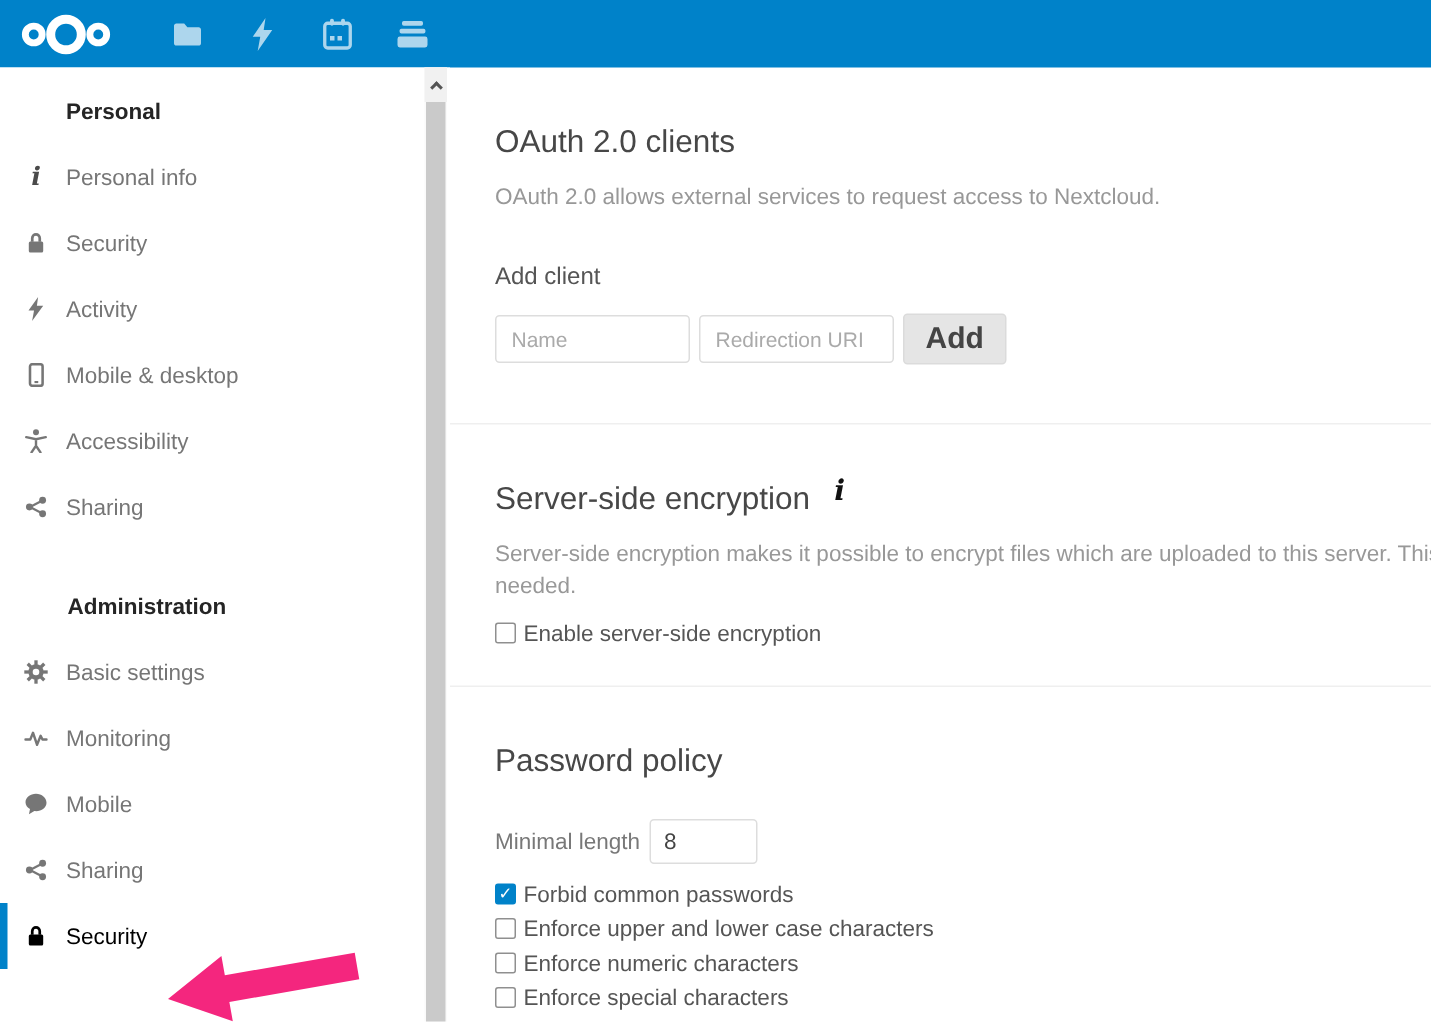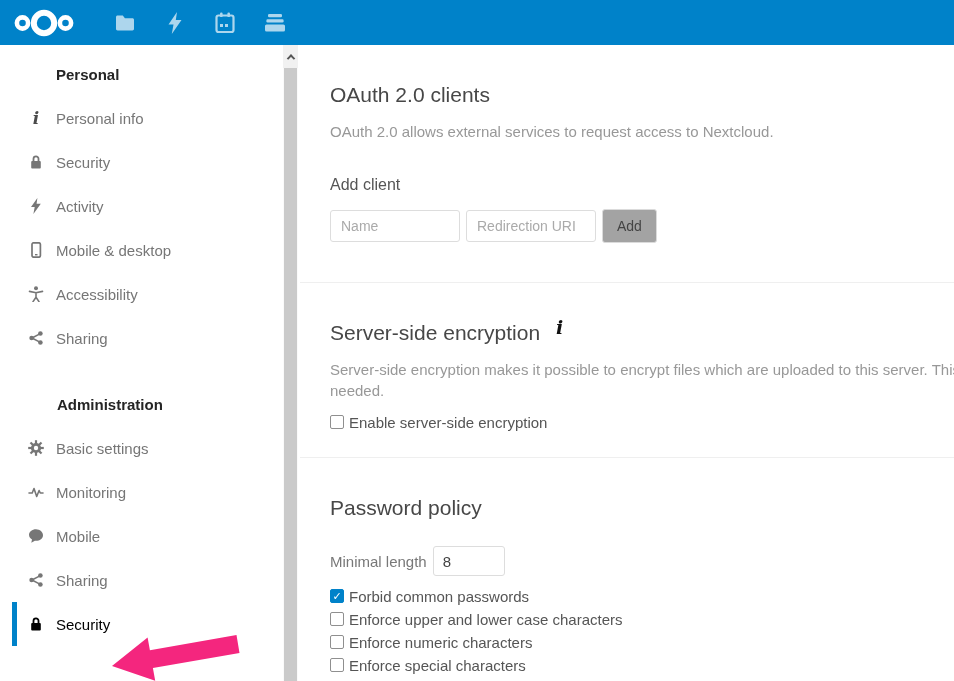--- a/index.html
+++ b/index.html
@@ -7,21 +7,21 @@
     font-family:"Liberation Sans","DejaVu Sans",sans-serif; }
 
   
   .header { position:absolute; top:0; left:0; width:954px; height:45px; background:#0082c9; display:flex; align-items:center; }
   .logo { margin-left:12px; width:64px; height:30px; display:flex; align-items:center; cursor:pointer; }
   .appicon { width:50px; height:45px; display:flex; align-items:center; justify-content:center; cursor:pointer; }
   .appicon svg { opacity:.68; }
   .appicon.first { margin-left:24px; }
 
   
-  .sidebar { position:absolute; top:45px; left:12px; width:300px; bottom:0; background:#fff; }
+  .sidebar { position:absolute; top:45px; left:0; width:300px; bottom:0; background:#fff; }
   .nav { list-style:none; padding-top:7px; }
   .nav li { height:44px; display:flex; align-items:center; padding-left:16px; cursor:pointer; }
   .nav li.caption { cursor:default; padding-left:44px; font-weight:bold; font-size:15px; color:#252525; }
   .nav li.caption.gap { margin-top:22px;padding-left:45px; }
   .icon16 { width:16px; height:16px; margin-right:12px; display:flex; align-items:center; justify-content:center; flex:0 0 16px; }
   .icon16 svg { opacity:.8; }
   .nav .lbl { font-size:15px; color:#767676; }
   .nav li.active { box-shadow:inset 5px 0 0 #0082c9; }
   .nav li.active .lbl { color:#000; }
   .nav li.active .icon16 svg { opacity:1; }
@@ -38,22 +38,22 @@
   .section { padding:30px; border-bottom:1px solid #efefef; }
   .sec-oauth { height:238px; }
   .sec-enc { height:175px; }
   h2 { font-size:21px; font-weight:400; color:#474747; margin:8px 0 14px; }
   .desc { font-size:15px; color:#989898; line-height:21px; white-space:nowrap; }
   h3 { font-size:16px; font-weight:400; color:#555; margin:34px 0 15px; }
   .formrow { display:flex; align-items:center; }
   .txt { height:32px; width:130px; border:1px solid #ddd; border-radius:3px; padding:12px 10px; font-size:14px; color:#333;
     font-family:"Liberation Sans","DejaVu Sans",sans-serif; margin-right:6px; outline:none; }
   .txt::placeholder { color:#aaa; opacity:1; }
-  .btn { height:34px; padding:0 14px; background:#a3a3a3; border:1px solid #dbdbdb; border-radius:3px; font-weight:normal;
-    font-size:14px; color:#444; cursor:pointer; font-family:"Liberation Sans","DejaVu Sans",sans-serif; }
+  .btn { height:34px; padding:0 14px; background:#e5e5e5; border:1px solid #dbdbdb; border-radius:3px; font-weight:bold;
+    font-size:20px; color:#444; cursor:pointer; font-family:"Liberation Sans","DejaVu Sans",sans-serif; }
   .h2row { display:flex; align-items:center; }
   .h2row .enc-info { margin-left:16px; font-family:"DejaVu Serif","Liberation Serif",serif; font-style:italic; font-weight:bold;
     font-size:19px; color:#111; cursor:pointer; margin-top:-4px; }
 
   .cb-row { display:flex; align-items:center; margin-top:3px; height:20px; cursor:pointer; }
   .cb { width:14px; height:14px; border:1px solid #8f8f8f; border-radius:2px; background:#fff; margin-right:5px; flex:0 0 14px;
     display:flex; align-items:center; justify-content:center; }
   .cb.checked { background:#0082c9; border-color:#0082c9; }
   .cb.checked::after { content:"✓"; color:#fff; font-size:11px; font-weight:bold; line-height:1; }
   .cb-label { font-size:15px; color:#555; }

